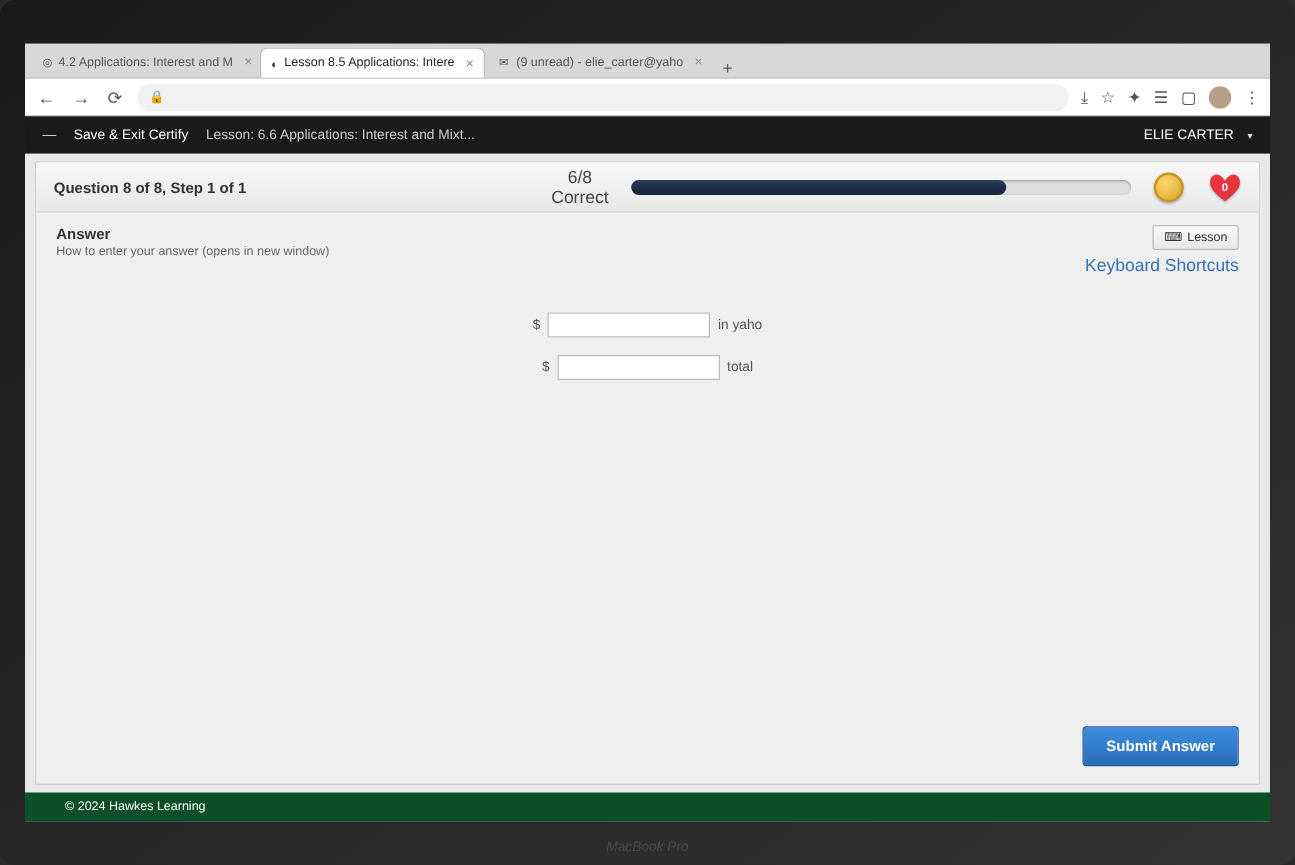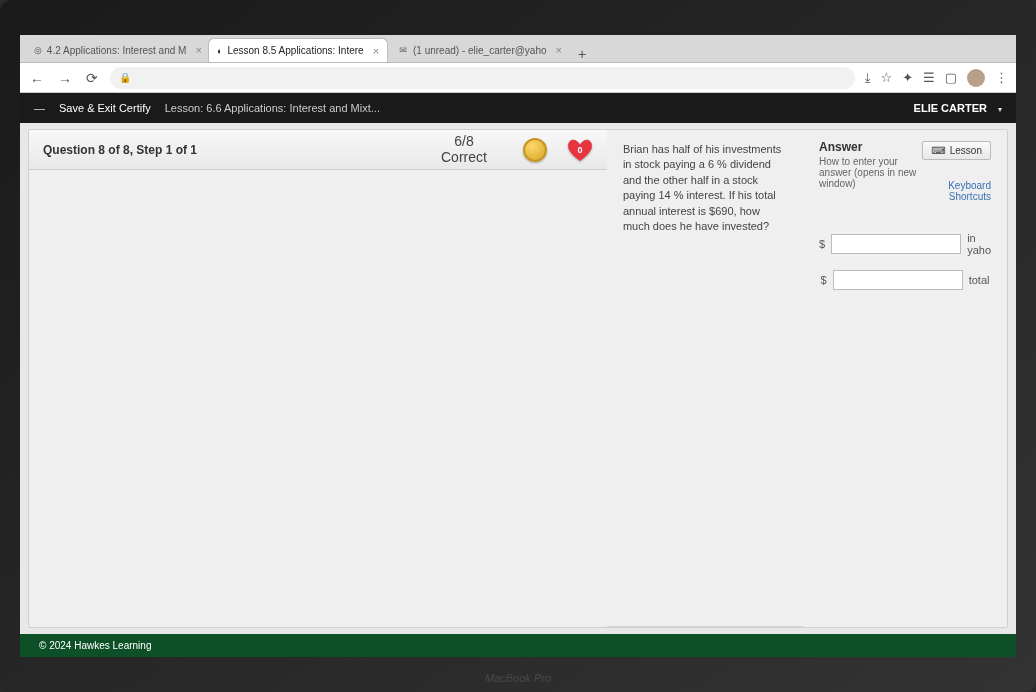--- a/index.html
+++ b/index.html
@@ -20,56 +20,56 @@
 .url-box { flex: 1; background: #f1f1f1; border-radius: 14px; height: 22px; display: flex; align-items: center; padding: 0 10px; gap: 6px; font-size: 11px; color: #555; }
 .lock { font-size: 10px; }
 .addr-right { display: flex; align-items: center; gap: 10px; color: #555; }
 .addr-icon { font-size: 13px; }
 .avatar { width: 18px; height: 18px; border-radius: 50%; background: #b8a088; }
 
 .app-bar { background: #1a1a1a; color: #ddd; height: 30px; display: flex; align-items: center; padding: 0 14px; font-size: 11px; justify-content: space-between; }
 .app-left { display: flex; align-items: center; gap: 14px; }
 .save-exit { color: #fff; font-weight: normal; }
 .lesson-title { color: #ccc; }
-.user-name { color: #fff; font-weight: bold; }
+.user-name { color: #fff; font-weight: normal; }
 .user-caret { margin-left: 8px; font-size: 8px; }
 
 .content-wrap { flex: 1; padding: 6px 8px; background: #e8e8e8; overflow: hidden; }
-.panel { background: #efefef; border: 1px solid #d0d0d0; border-radius: 2px; height: 100%; display: flex; }
+.panel { background: #efefef; border: 1px solid #d0d0d0; border-radius: 2px; height: 100%; display: flex; flex-direction: column; }
 
 .q-header { display: flex; align-items: center; height: 40px; border-bottom: 1px solid #d0d0d0; padding: 0 14px; gap: 10px; background: linear-gradient(#f8f8f8,#e8e8e8);}
 .q-title { font-weight: bold; font-size: 12px; color: #333; flex: 0 0 auto; width: 380px;}
 .correct-box { text-align: center; font-size: 14px; color: #444; line-height: 1.1; padding:0 8px;}
 .progress-wrap { flex: 1; height: 12px; background: #ddd; border-radius: 6px; position: relative; box-shadow: inset 0 1px 2px rgba(0,0,0,0.3); margin-right:8px;}
 .progress-fill { position: absolute; left: 0; top: 0; bottom: 0; width: 75%; background: linear-gradient(#2a3a5a,#14243a); border-radius: 6px; }
 .coin { width: 24px; height: 24px; border-radius: 50%; background: radial-gradient(circle at 35% 30%, #ffd76a, #d4a52a); box-shadow: 0 1px 2px rgba(0,0,0,0.3); border:2px solid #c79520;}
 .heart-wrap { position: relative; margin-left:10px;}
 .heart { width: 26px; height: 26px; display:flex; align-items:center; justify-content:center;}
 .heart svg { filter: drop-shadow(0 1px 1px rgba(0,0,0,0.3)); }
 .heart-num { position: absolute; top: 50%; left: 50%; transform: translate(-50%,-55%); color: #fff; font-size: 9px; font-weight: bold; }
 
 .q-body { padding: 12px 16px; font-size: 11px; color: #444; line-height: 1.4; border-bottom: 1px solid #d5d5d5; }
 
 .answer-section { flex: 1; padding: 10px 16px; position: relative; }
 .answer-top { display: flex; justify-content: space-between; align-items: flex-start; }
 .answer-label { font-size: 12px; font-weight: bold; color: #333; }
 .answer-hint { font-size: 10px; color: #666; margin-top: 2px; }
 .keypad-col { text-align: right; }
 .keypad-btn { background: linear-gradient(#fafafa,#e8e8e8); border: 1px solid #bbb; padding: 3px 8px; font-size: 10px; color: #333; border-radius: 2px; display: inline-flex; gap: 4px; align-items:center;}
-.kb-shortcuts { font-size: 10px; color: #3671b5; margin-top: 20px; }
+.kb-shortcuts { font-size: 14px; color: #3671b5; margin-top: 4px; }
 
 .inputs { margin-top: 30px; display: flex; flex-direction: column; align-items: center; gap: 14px; }
 .input-row { display: flex; align-items: center; gap: 6px; font-size: 11px; color: #555; }
 .dollar { font-size: 11px; }
 .val-input { width: 130px; height: 20px; border: 1px solid #bbb; background: #fff; padding: 0 4px; font-size: 11px; }
 
 .submit-wrap { position: absolute; right: 16px; bottom: 14px; }
 .submit-btn { background: linear-gradient(#3d8de0,#2a6db8); color: #fff; border: 1px solid #1f5a9a; padding: 8px 18px; font-size: 12px; font-weight: bold; border-radius: 3px; cursor: pointer; }
 
-.footer { background: #0d5028; color: #fff; font-size: 10px; padding: 6px 19px; }
+.footer { background: #0d5028; color: #fff; font-size: 10px; padding: 6px 32px; }
 
 .brand { position: absolute; bottom: 8px; left: 50%; transform: translateX(-50%); color: #4a4a4a; font-size: 11px; font-style: italic; }
 </style>
 </head>
 <body>
 
 <div class="bezel">
   <div class="screen">
 
     <div class="tab-bar">
@@ -78,21 +78,21 @@
         <span>4.2 Applications: Interest and M</span>
         <span class="tab-close">×</span>
       </div>
       <div class="tab active">
         <span class="tab-icon">◐</span>
         <span>Lesson 8.5 Applications: Intere</span>
         <span class="tab-close">×</span>
       </div>
       <div class="tab">
         <span class="tab-icon">✉</span>
-        <span>(1 unread) - elie_carter@yaho</span>
+        <span>(9 unread) - elie_carter@yaho</span>
         <span class="tab-close">×</span>
       </div>
       <div class="tab-add">+</div>
     </div>
 
     <div class="addr-bar">
       <span class="nav-btn">←</span>
       <span class="nav-btn">→</span>
       <span class="nav-btn">⟳</span>
       <div class="url-box">
@@ -137,21 +137,20 @@
           <div class="heart-wrap">
             <div class="heart">
               <svg width="26" height="24" viewBox="0 0 24 22">
                   <path d="M12 21s-8-5.5-10.5-11C-0.5 4 4 0 8 2c2 1 4 4 4 4s2-3 4-4c4-2 8.5 2 6.5 8C20 15.5 12 21 12 21z" fill="#e7343f"></path>
                 </svg>
             </div>
             <div class="heart-num">0</div>
           </div>
         </div>
 
-        <div class="q-body">Brian has half of his investments in stock paying a 6 %  dividend and the other half in a stock paying 14 %  interest. If his total annual interest is $690, how much does he have invested?</div>
 
         <div class="answer-section">
           <div class="answer-top">
             <div>
               <div class="answer-label">Answer</div>
               <div class="answer-hint">How to enter your answer (opens in new window)</div>
             </div>
             <div class="keypad-col">
               <button class="keypad-btn">
                 <span>⌨</span>
@@ -167,20 +166,23 @@
               <input class="val-input" style="">
               <span>in yaho</span>
             </div>
             <div class="input-row">
               <span class="dollar">$</span>
               <input class="val-input" style="">
               <span>total</span>
             </div>
           </div>
 
+          <div class="submit-wrap">
+            <button class="submit-btn">Submit Answer</button>
+          </div>
         </div>
 
       </div>
     </div>
 
     <div class="footer">
       <span>© 2024 Hawkes Learning</span>
     </div>
 
   </div>

